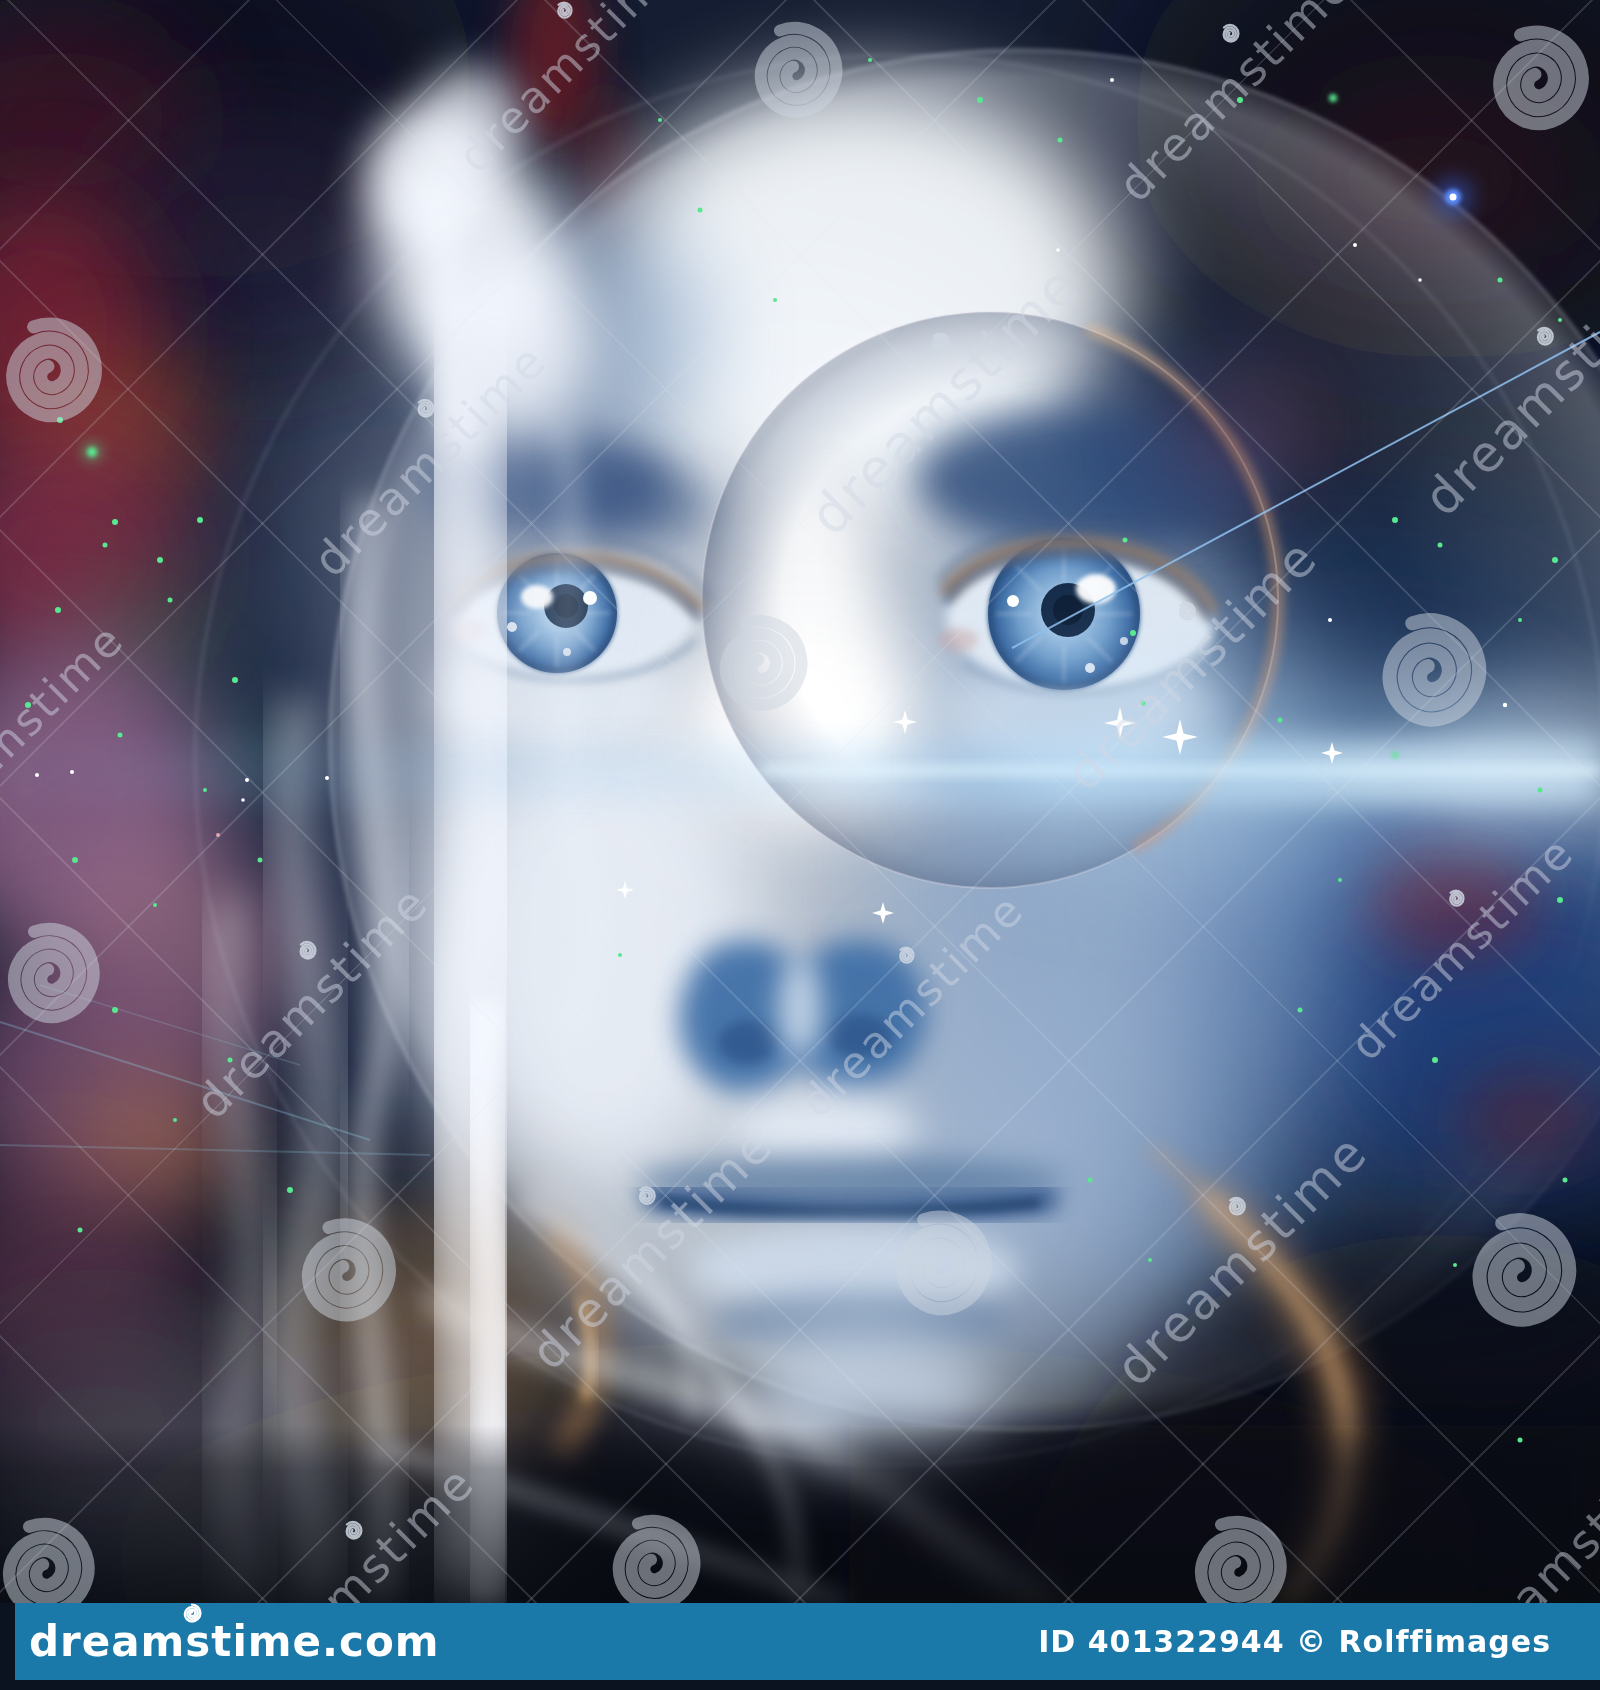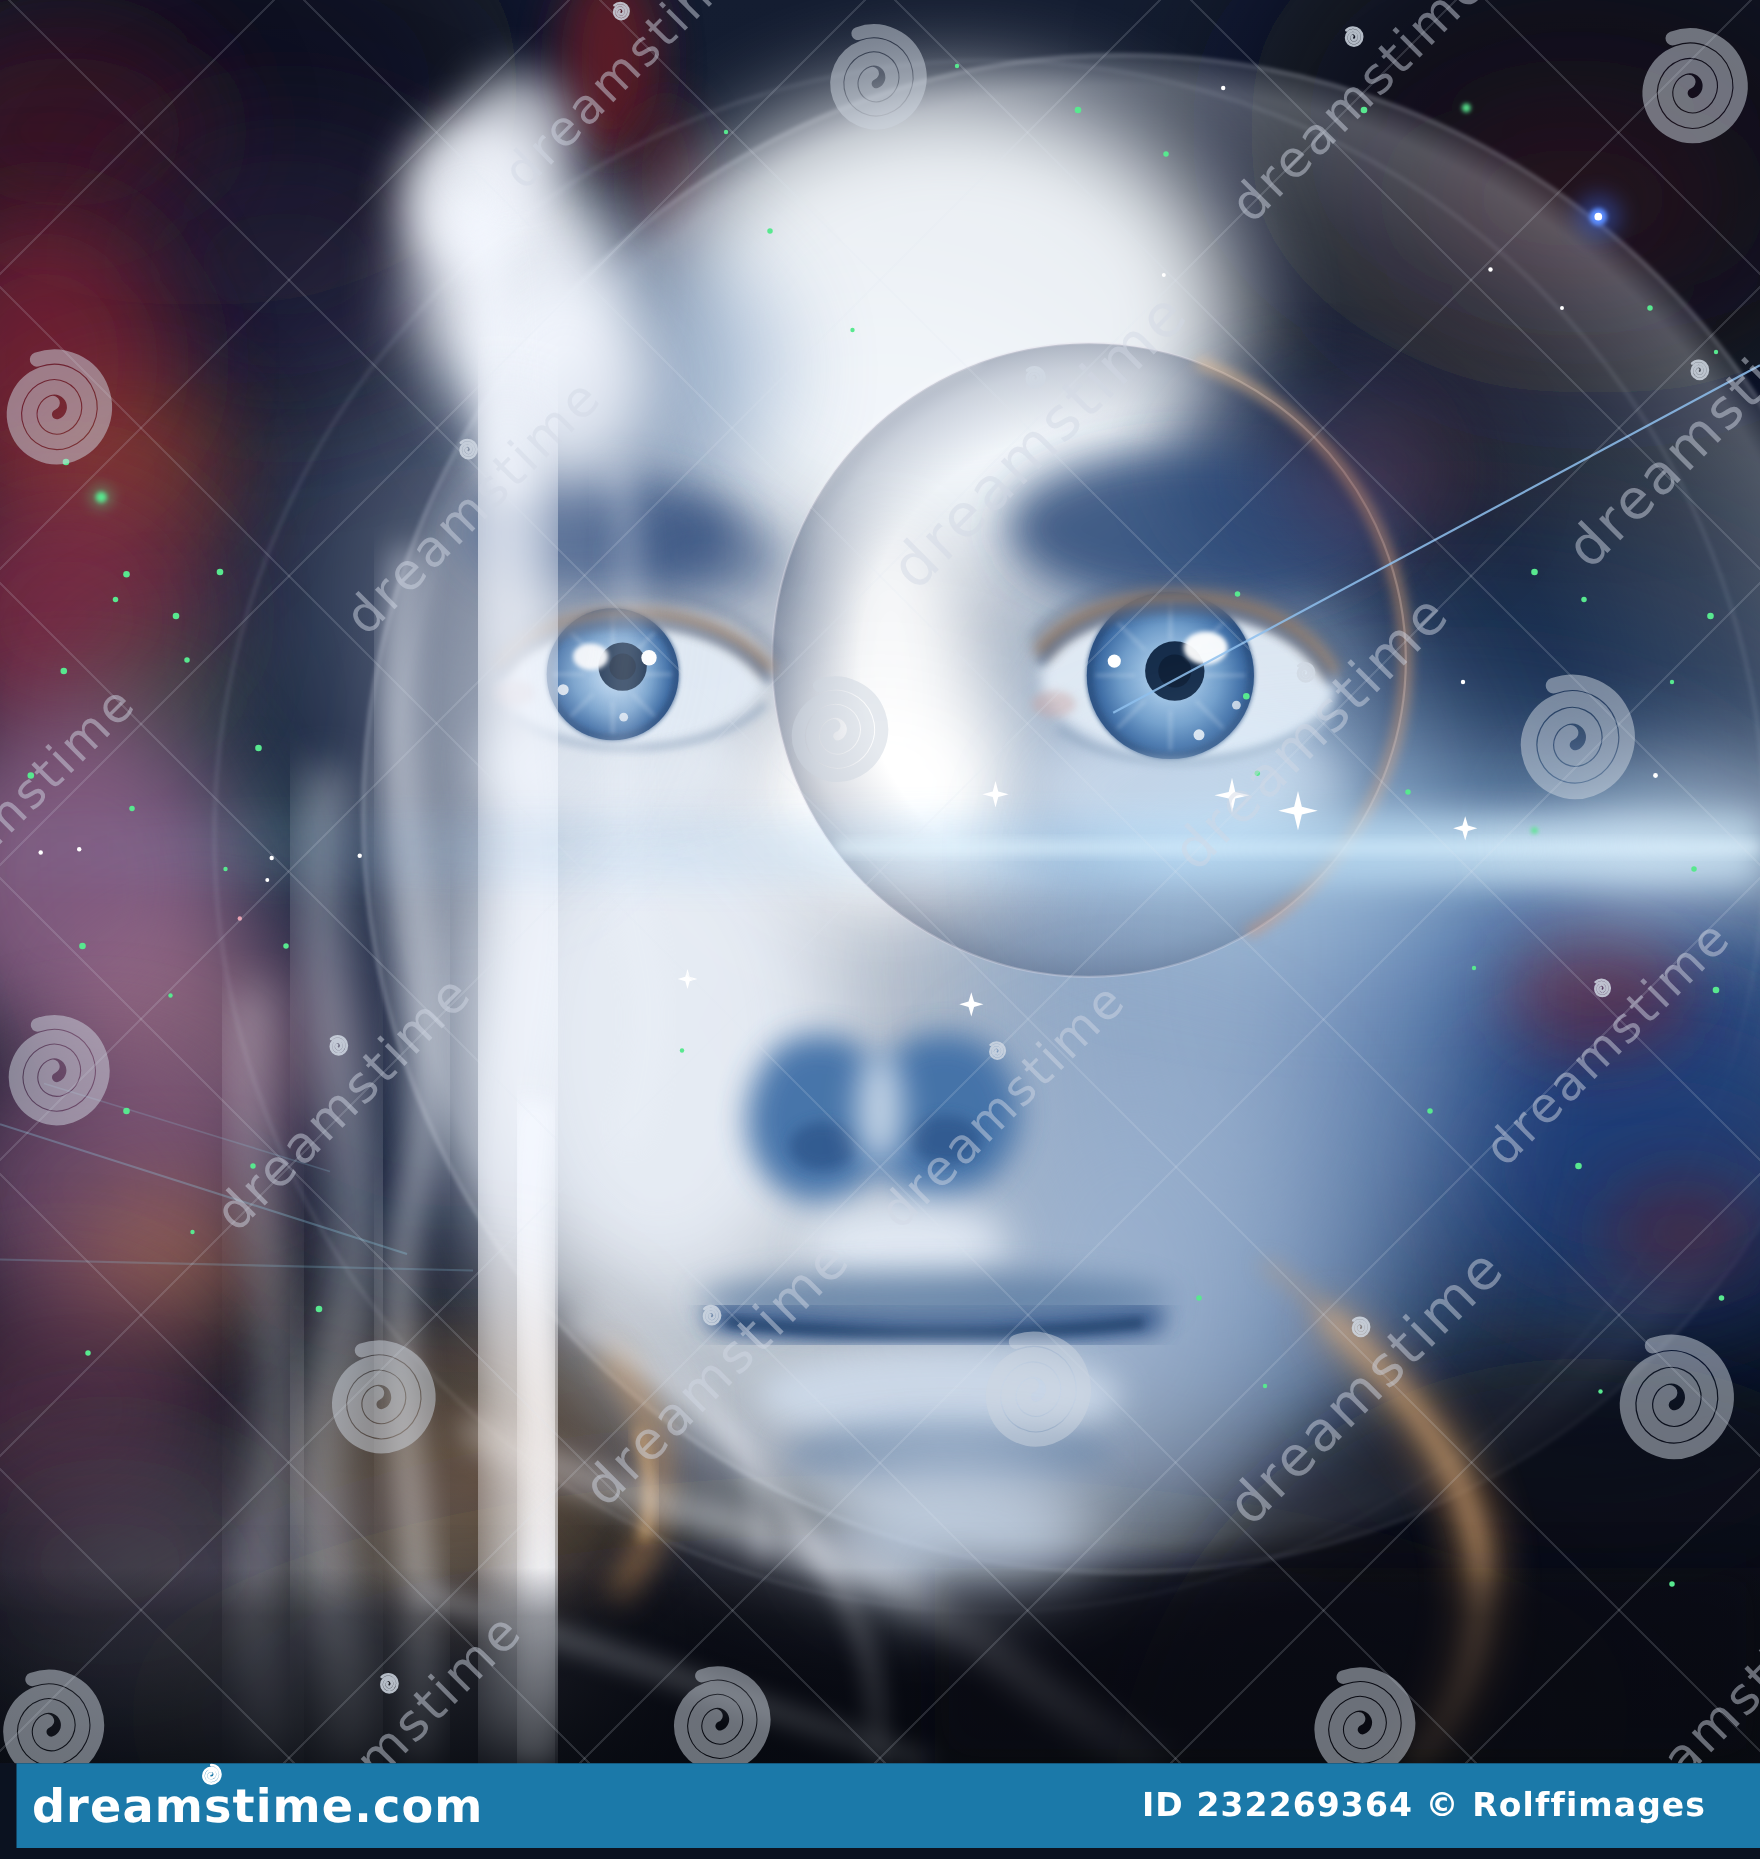--- a/index.html
+++ b/index.html
@@ -472,15 +472,15 @@
 
   </div>
 
   <div class="footer">
     <div class="logo">
       <span>dreamstime.com</span>
       <svg class="logo-spiral" width="22" height="22" viewBox="0 0 120 120">
           <use href="#spiral"></use>
         </svg>
     </div>
-    <div class="credit">ID 232269364 © Rolffimages</div>
+    <div class="credit">ID 401322944 © Rolffimages</div>
   </div>
 </div>
 
 </body></html>

